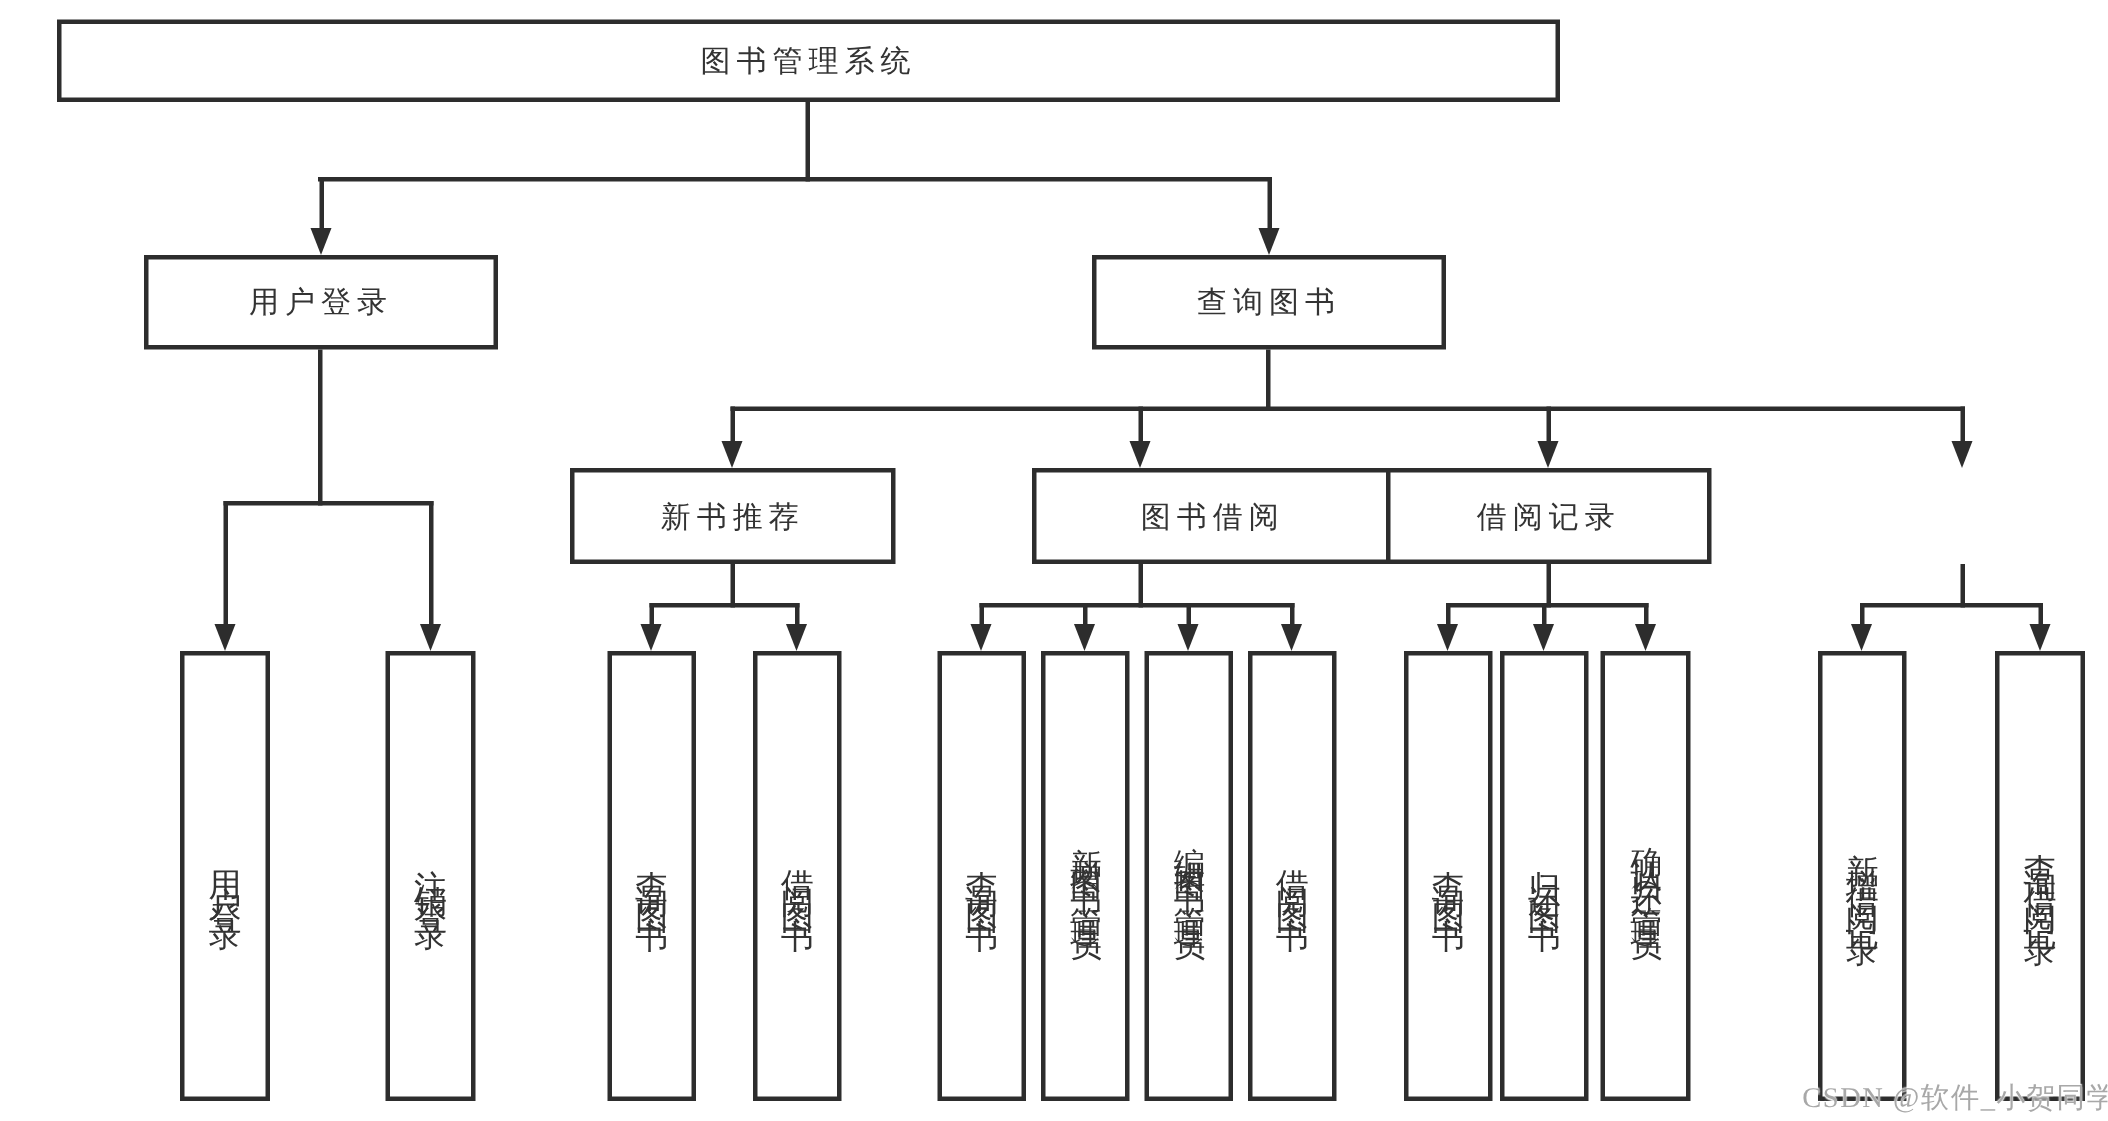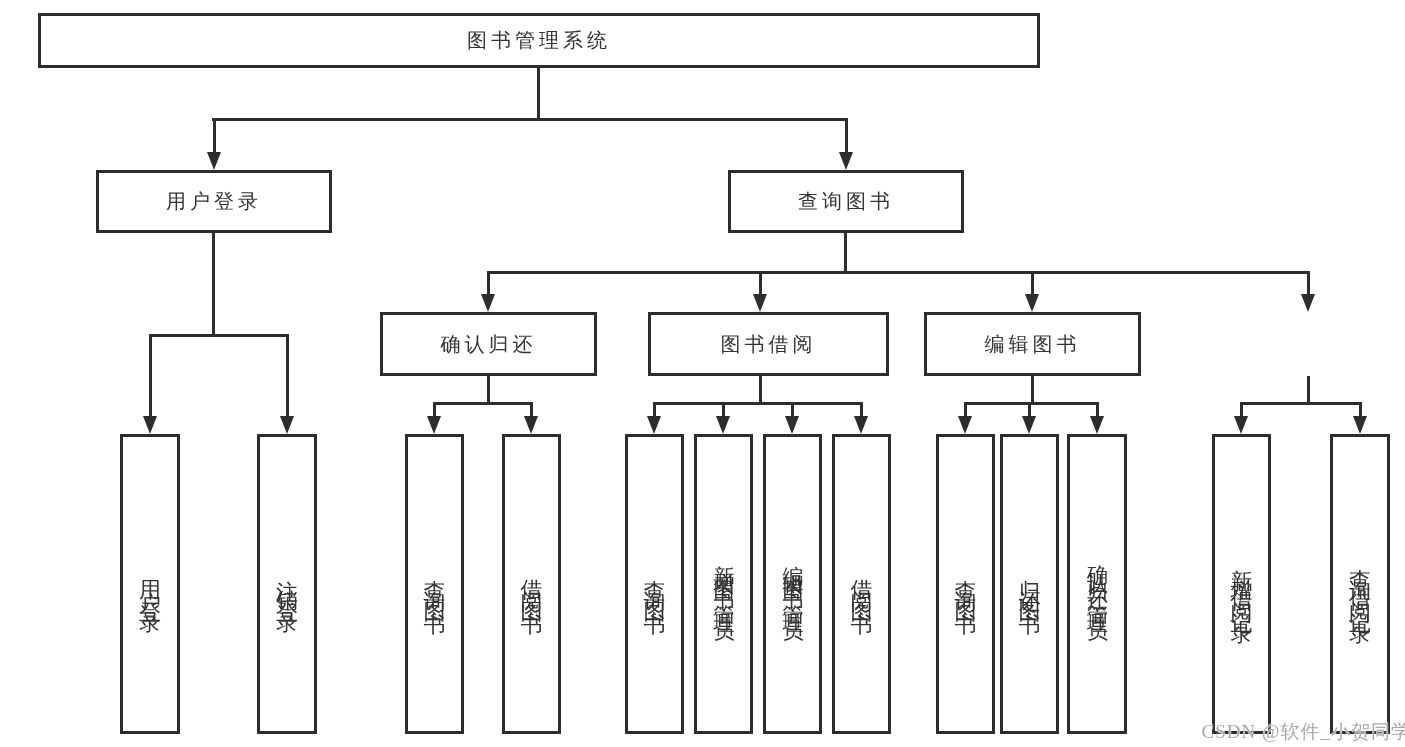--- a/index.html
+++ b/index.html
@@ -63,27 +63,27 @@
   <div class="line" style="left:471px;top:271px;width:3px;height:24px"></div>
   <div class="line" style="left:743px;top:271px;width:3px;height:24px"></div>
   <div class="line" style="left:1015px;top:271px;width:3px;height:24px"></div>
   <div class="line" style="left:1291px;top:271px;width:3px;height:24px"></div>
   <div class="arrow" style="left:465px;top:294px"></div>
   <div class="arrow" style="left:737px;top:294px"></div>
   <div class="arrow" style="left:1009px;top:294px"></div>
   <div class="arrow" style="left:1285px;top:294px"></div>
 
   <div class="box" style="left:364px;top:312px;width:217px;height:64px">
-    <span class="hlabel">确认归还</span>
+    <span class="hlabel">新书推荐</span>
   </div>
-  <div class="box" style="left:632px;top:312px;width:241px;height:64px">
+  <div class="box" style="left:672px;top:312px;width:241px;height:64px">
     <span class="hlabel">图书借阅</span>
   </div>
   <div class="box" style="left:908px;top:312px;width:217px;height:64px">
-    <span class="hlabel">编辑图书</span>
+    <span class="hlabel">借阅记录</span>
   </div>
 
   <div class="line" style="left:471px;top:376px;width:3px;height:29px"></div>
   <div class="line" style="left:417px;top:402px;width:100px;height:3px"></div>
   <div class="line" style="left:417px;top:402px;width:3px;height:15px"></div>
   <div class="line" style="left:514px;top:402px;width:3px;height:15px"></div>
   <div class="arrow" style="left:411px;top:416px"></div>
   <div class="arrow" style="left:508px;top:416px"></div>
 
   <div class="line" style="left:743px;top:376px;width:3px;height:29px"></div>

